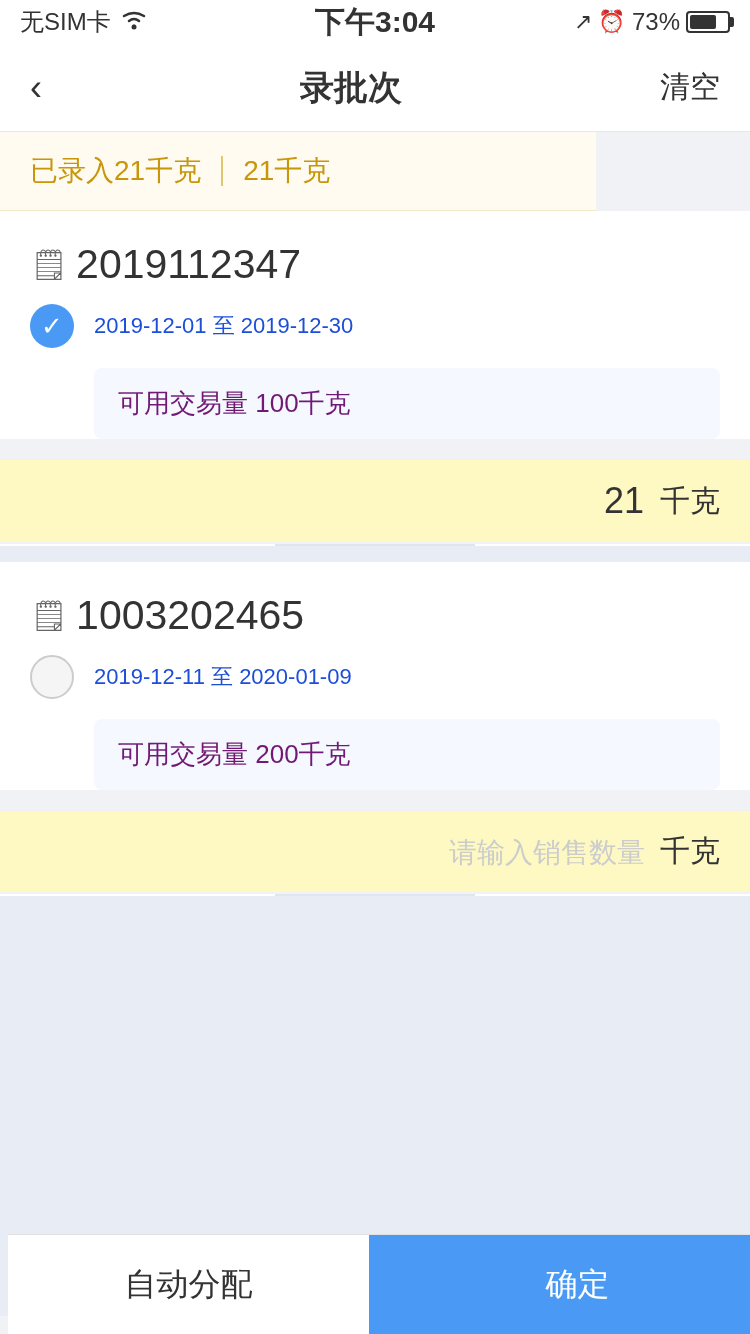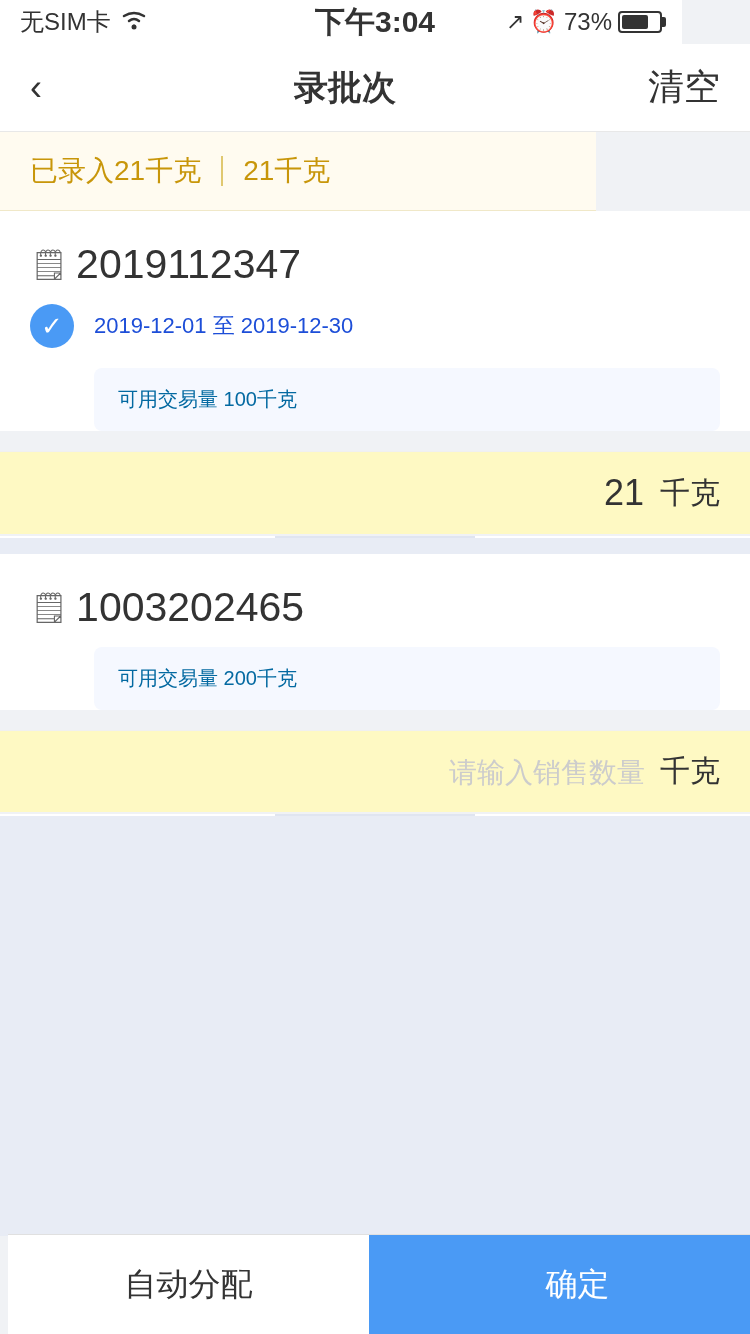--- a/index.html
+++ b/index.html
@@ -8,21 +8,21 @@
       width: 750px;
       min-height: 1334px;
       font-family: -apple-system, 'PingFang SC', 'Helvetica Neue', sans-serif;
       background: #f0f2f5;
       font-size: 28px;
       color: #333;
     }
 
     
     .status-bar {
-      width: 682px;
+      width: 750px;
       height: 44px;
       background: #fff;
       display: flex;
       align-items: center;
       justify-content: space-between;
       padding: 0 20px;
       font-size: 24px;
       font-weight: 500;
     }
     .status-left {
@@ -87,21 +87,21 @@
       font-size: 36px;
       color: #333;
       cursor: pointer;
     }
     .nav-title {
       font-size: 34px;
       font-weight: 600;
       color: #333;
     }
     .nav-action {
-      font-size: 36px;
+      font-size: 30px;
       color: #333;
     }
 
     
     .info-banner {
       width: 596px;
       background: #fffbf0;
       padding: 20px 30px;
       display: flex;
       align-items: center;
@@ -173,22 +173,22 @@
     .batch-date {
       font-size: 22px;
       color: #1d4ed8;
     }
     .availability-box {
       background: #f5f8ff;
       border-radius: 8px;
       padding: 18px 24px;
       margin: 0 0 20px 0;
       margin-left: 64px;
-      font-size: 20px;
-      color: #0369a1;
+      font-size: 26px;
+      color: #701a75;
     }
     .quantity-row {
       display: flex;
       align-items: center;
       justify-content: flex-end;
       padding: 20px 30px;
       gap: 16px;
       border-top: 1px solid #f0f0f0;
     }
     .quantity-value {
@@ -336,20 +336,25 @@
   <div class="section-divider"></div>
 </div>
 
 <div style="height: 16px; background:#e8ecf5;"></div>
 
 <div class="batch-item">
   <div class="batch-header">
     <span class="batch-icon">🗒</span>
     <span class="batch-number">1003202465</span>
   </div>
+  <div class="batch-row">
+    <div class="radio-circle unchecked">
+    </div>
+    <span class="batch-date">2019-12-11 至 2020-01-09</span>
+  </div>
   <div class="availability-box">可用交易量 200千克</div>
 </div>
 <div class="input-row card">
   <input class="quantity-input" type="number" placeholder="请输入销售数量" style="">
   <span class="input-unit">千克</span>
 </div>
 <div style="padding: 0 30px; background:#fff;">
   <div class="section-divider"></div>
 </div>
 

